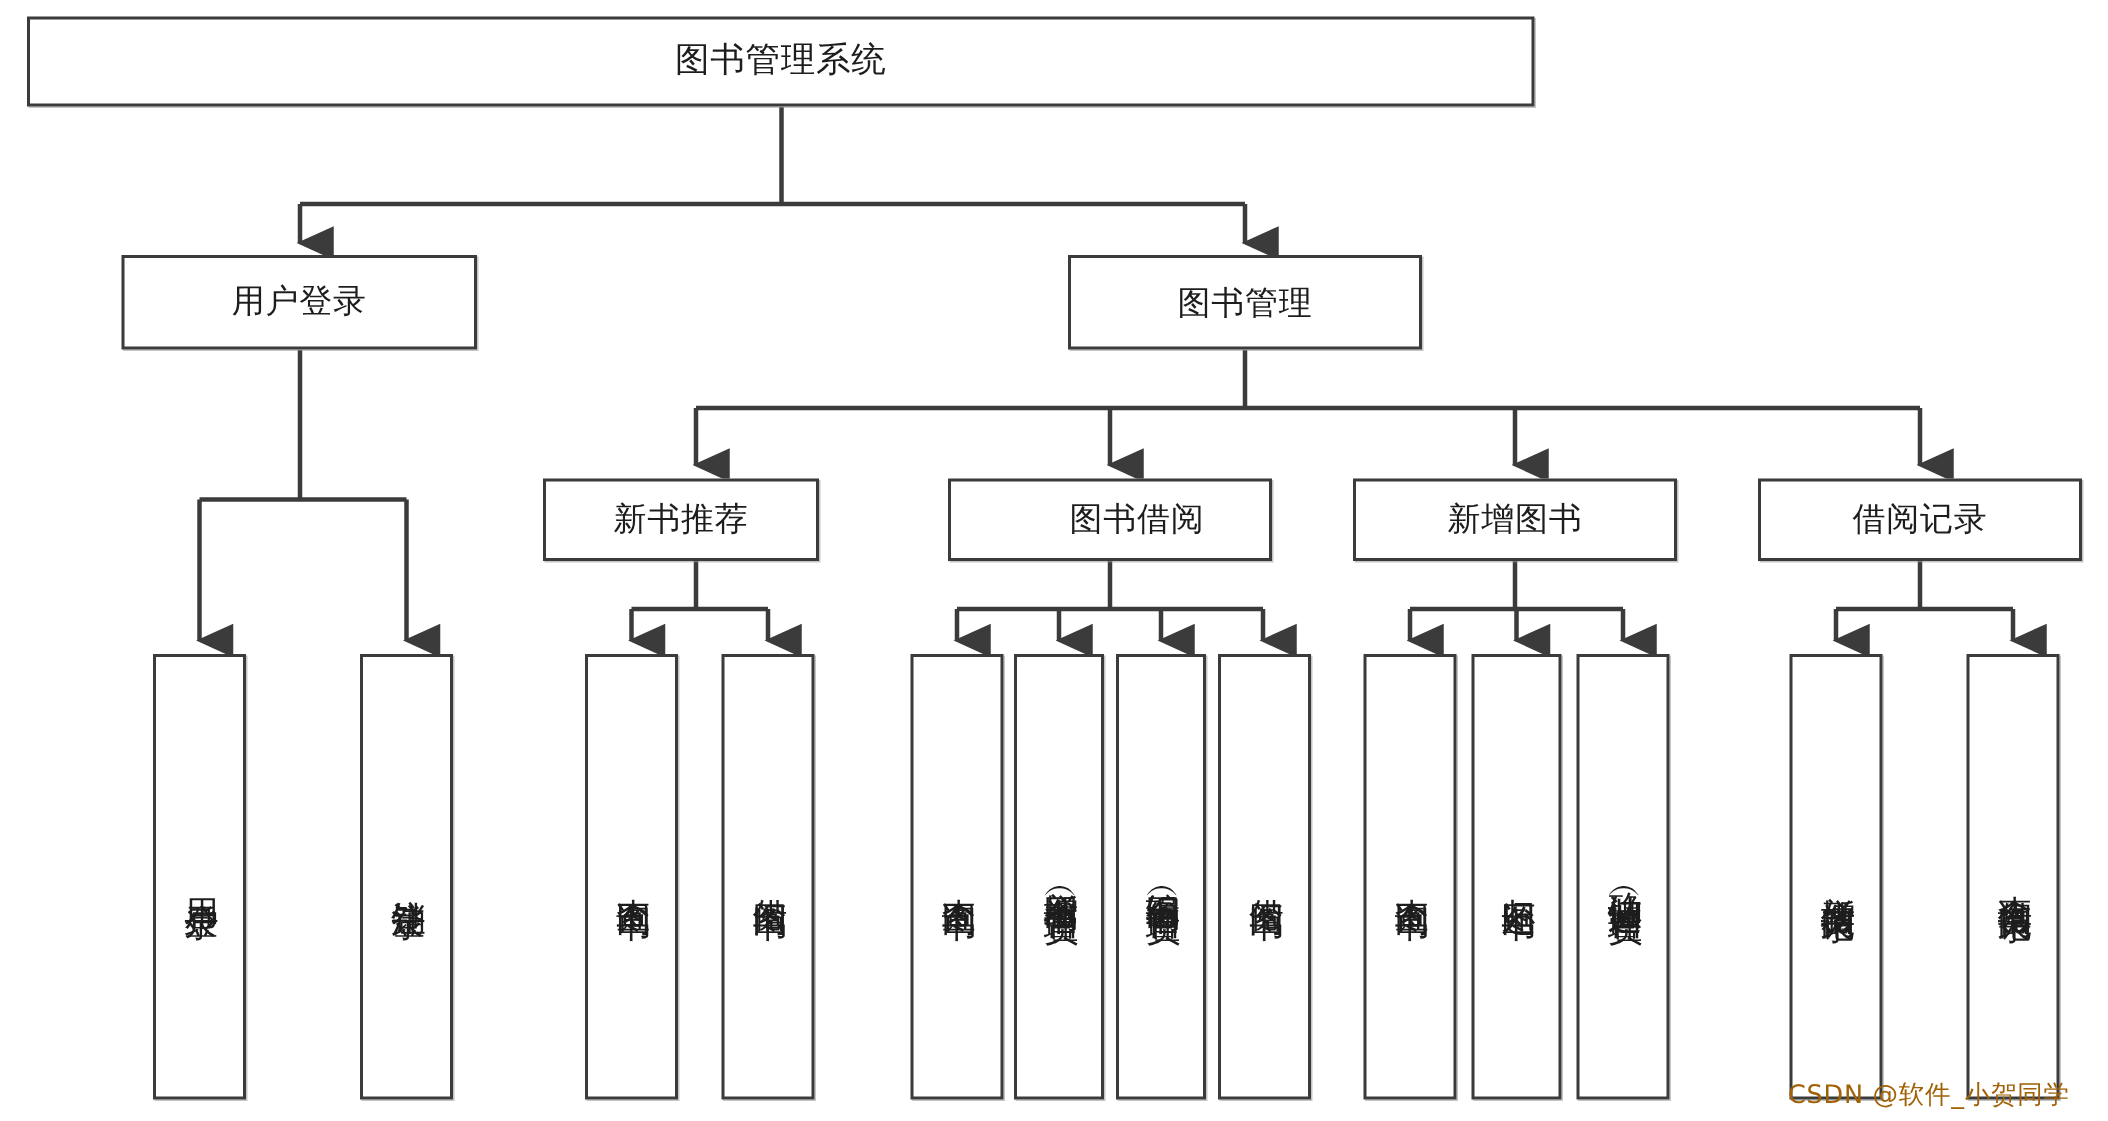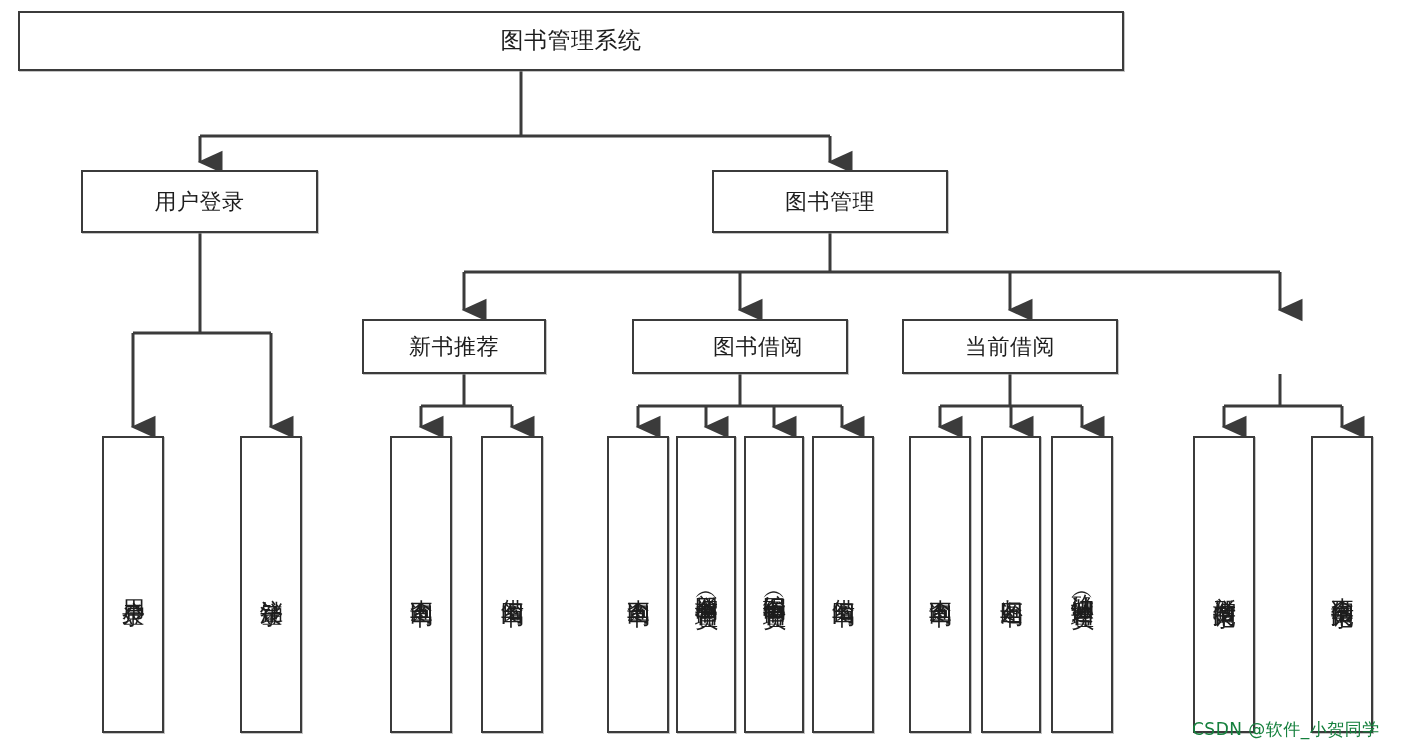--- a/index.html
+++ b/index.html
@@ -55,21 +55,21 @@
     writing-mode: vertical-rl;
     text-orientation: upright;
     font-size: 23px;
     line-height: 1.12;
     letter-spacing: 2px;
     white-space: nowrap;
   }
   .watermark {
     position: absolute;
     font-size: 17px;
-    color: #15803d;
+    color: #a16207;
     white-space: nowrap;
     letter-spacing: 0.5px;
     pointer-events: none;
   }
 </style>
 </head>
 <body>
 
 <div id="canvas">
 
@@ -116,39 +116,42 @@
       <path d="M 1011 406 L 1011 427" marker-end="url(#arrow)"></path>
       <path d="M 1082 406 L 1082 427" marker-end="url(#arrow)"></path>
 
       <path d="M 1280 374 L 1280 406"></path>
       <path d="M 1224 406 L 1342 406"></path>
       <path d="M 1224 406 L 1224 427" marker-end="url(#arrow)"></path>
       <path d="M 1342 406 L 1342 427" marker-end="url(#arrow)"></path>
     </g>
   </svg>
 
-  <div class="node root horizontal" style="left:18px; top:11px; width:1106px; height:60px;">
+  <div class="node root horizontal" style="left:18px; top:11px; width:1005px; height:60px;">
     <span class="node-label">图书管理系统</span>
   </div>
 
   <div class="node horizontal" style="left:81px; top:170px; width:237px; height:63px;">
     <span class="node-label">用户登录</span>
   </div>
   <div class="node horizontal" style="left:712px; top:170px; width:236px; height:63px;font-family:Liberation Serif, serif;">
     <span class="node-label">图书管理</span>
   </div>
 
   <div class="node horizontal" style="left:362px; top:319px; width:184px; height:55px;">
     <span class="node-label">新书推荐</span>
   </div>
   <div class="node horizontal" style="left:632px; top:319px; width:216px; height:55px;padding-left:36px;">
     <span class="node-label">图书借阅</span>
   </div>
   <div class="node horizontal" style="left:902px; top:319px; width:216px; height:55px;">
-    <span class="node-label">当前借阅</span>
+    <span class="node-label">新增图书</span>
+  </div>
+  <div class="node horizontal" style="left:1172px; top:319px; width:216px; height:55px;">
+    <span class="node-label">借阅记录</span>
   </div>
 
   <div class="node vertical" style="left:102px; top:436px; width:62px; height:297px;">
     <span class="node-label">用户登录</span>
   </div>
   <div class="node vertical" style="left:240px; top:436px; width:62px; height:297px;">
     <span class="node-label">注销登录</span>
   </div>
 
   <div class="node vertical" style="left:390px; top:436px; width:62px; height:297px;">

